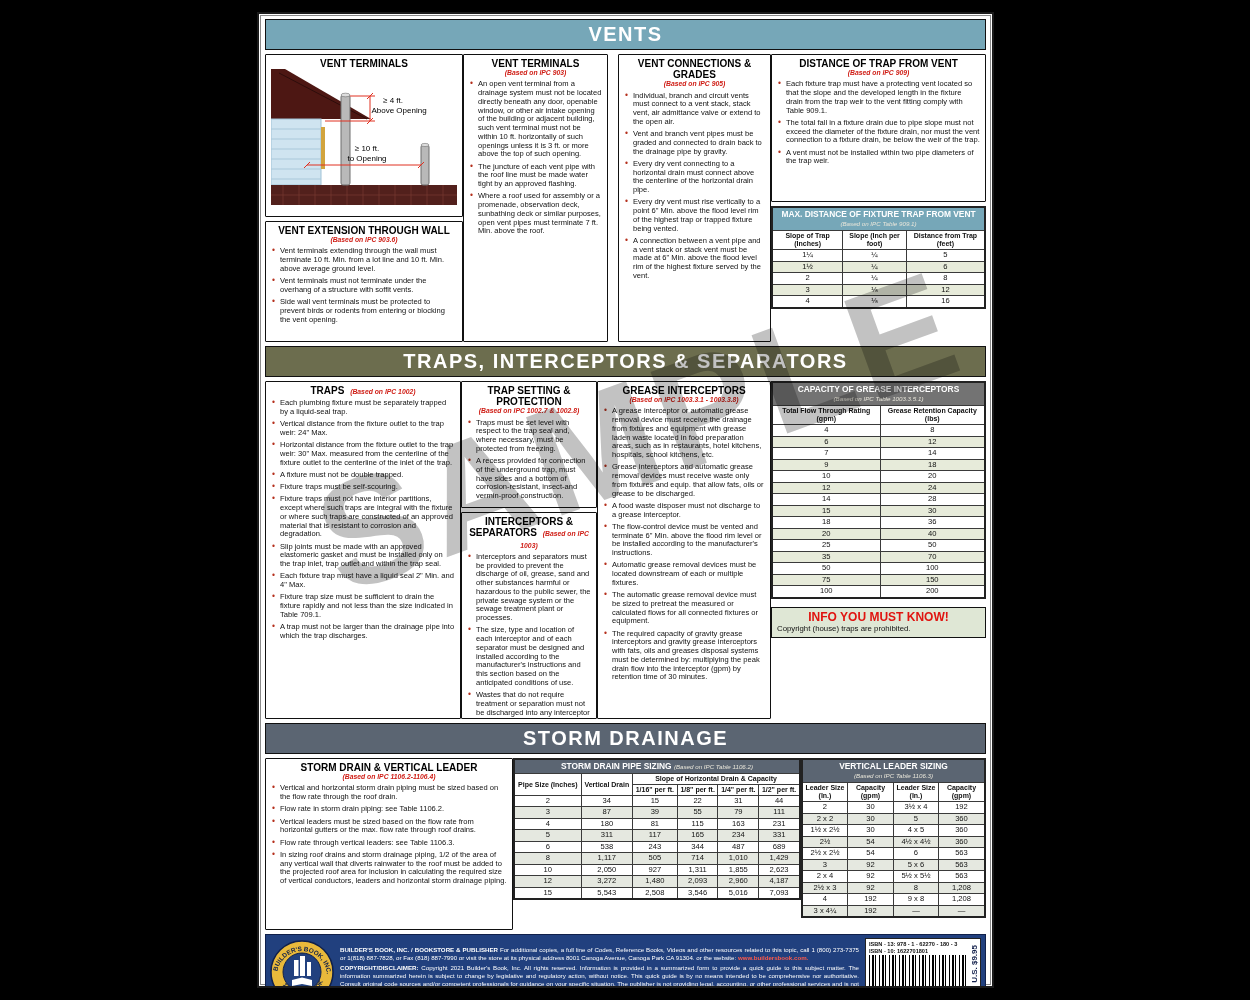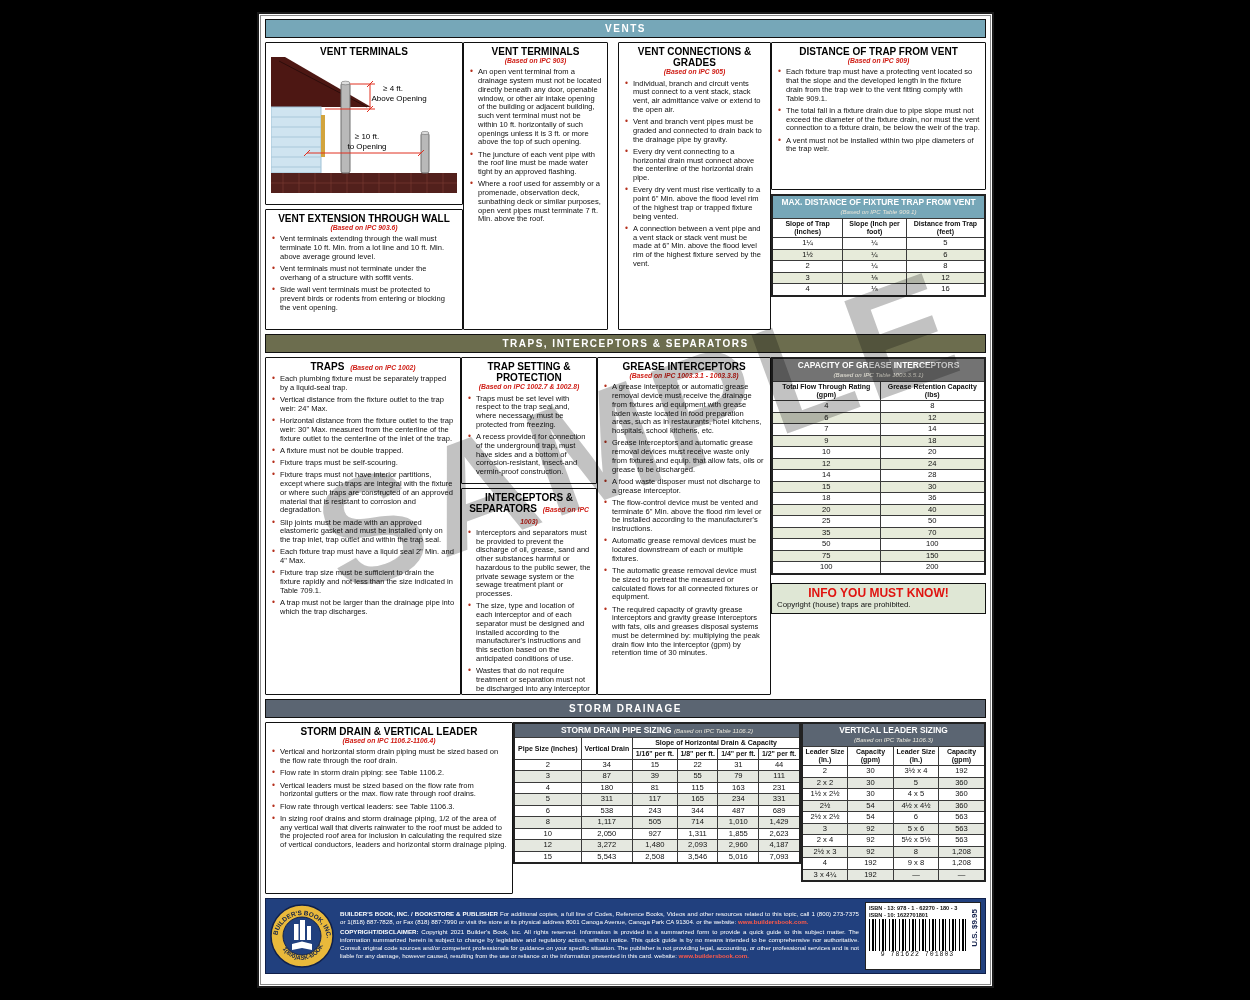--- a/index.html
+++ b/index.html
@@ -5,21 +5,21 @@
   html,body{margin:0;padding:0;background:#000;}
   body{width:1250px;height:1000px;position:relative;font-family:"Liberation Sans",sans-serif;color:#111;}
   .card{position:absolute;left:257px;top:12px;width:737px;height:976px;background:#fff;
         border:2px solid #1b1b1b;box-shadow:inset 0 0 0 1px #fff, inset 0 0 0 2px #8a8a8a;
         box-sizing:border-box;padding:5px 6px;overflow:hidden;}
   .watermark{position:absolute;left:-30px;top:330px;width:820px;text-align:center;
         font-size:152px;font-weight:900;letter-spacing:6px;color:#777;opacity:.45;
         transform:rotate(-20deg);transform-origin:center;mix-blend-mode:multiply;
         z-index:50;pointer-events:none;white-space:nowrap;}
   .bar{border:1px solid #111;color:#fff;font-weight:bold;text-align:center;
-       font-size:10px;letter-spacing:1.5px;padding:3px 0;margin-bottom:4px;}
+       font-size:20px;letter-spacing:1.5px;padding:3px 0;margin-bottom:4px;}
   .bar.vents{background:#76a7b8;}
   .bar.traps{background:#6c6d4e;margin-top:4px;}
   .bar.storm{background:#5b6572;margin-top:4px;}
   .cols{display:flex;align-items:stretch;}
   .colstack{display:flex;flex-direction:column;gap:4px;}
   .box{border:1px solid #111;border-radius:1px;padding:3px 5px;box-sizing:border-box;
        background:#fff;overflow:hidden;}
   .title{font-weight:bold;text-align:center;font-size:10px;line-height:1.12;color:#000;}
   .basis{color:#cf1d15;font-style:italic;font-size:6.8px;font-weight:bold;text-align:center;line-height:1.2;}
   .basis.inline{display:inline;margin-left:3px;}

